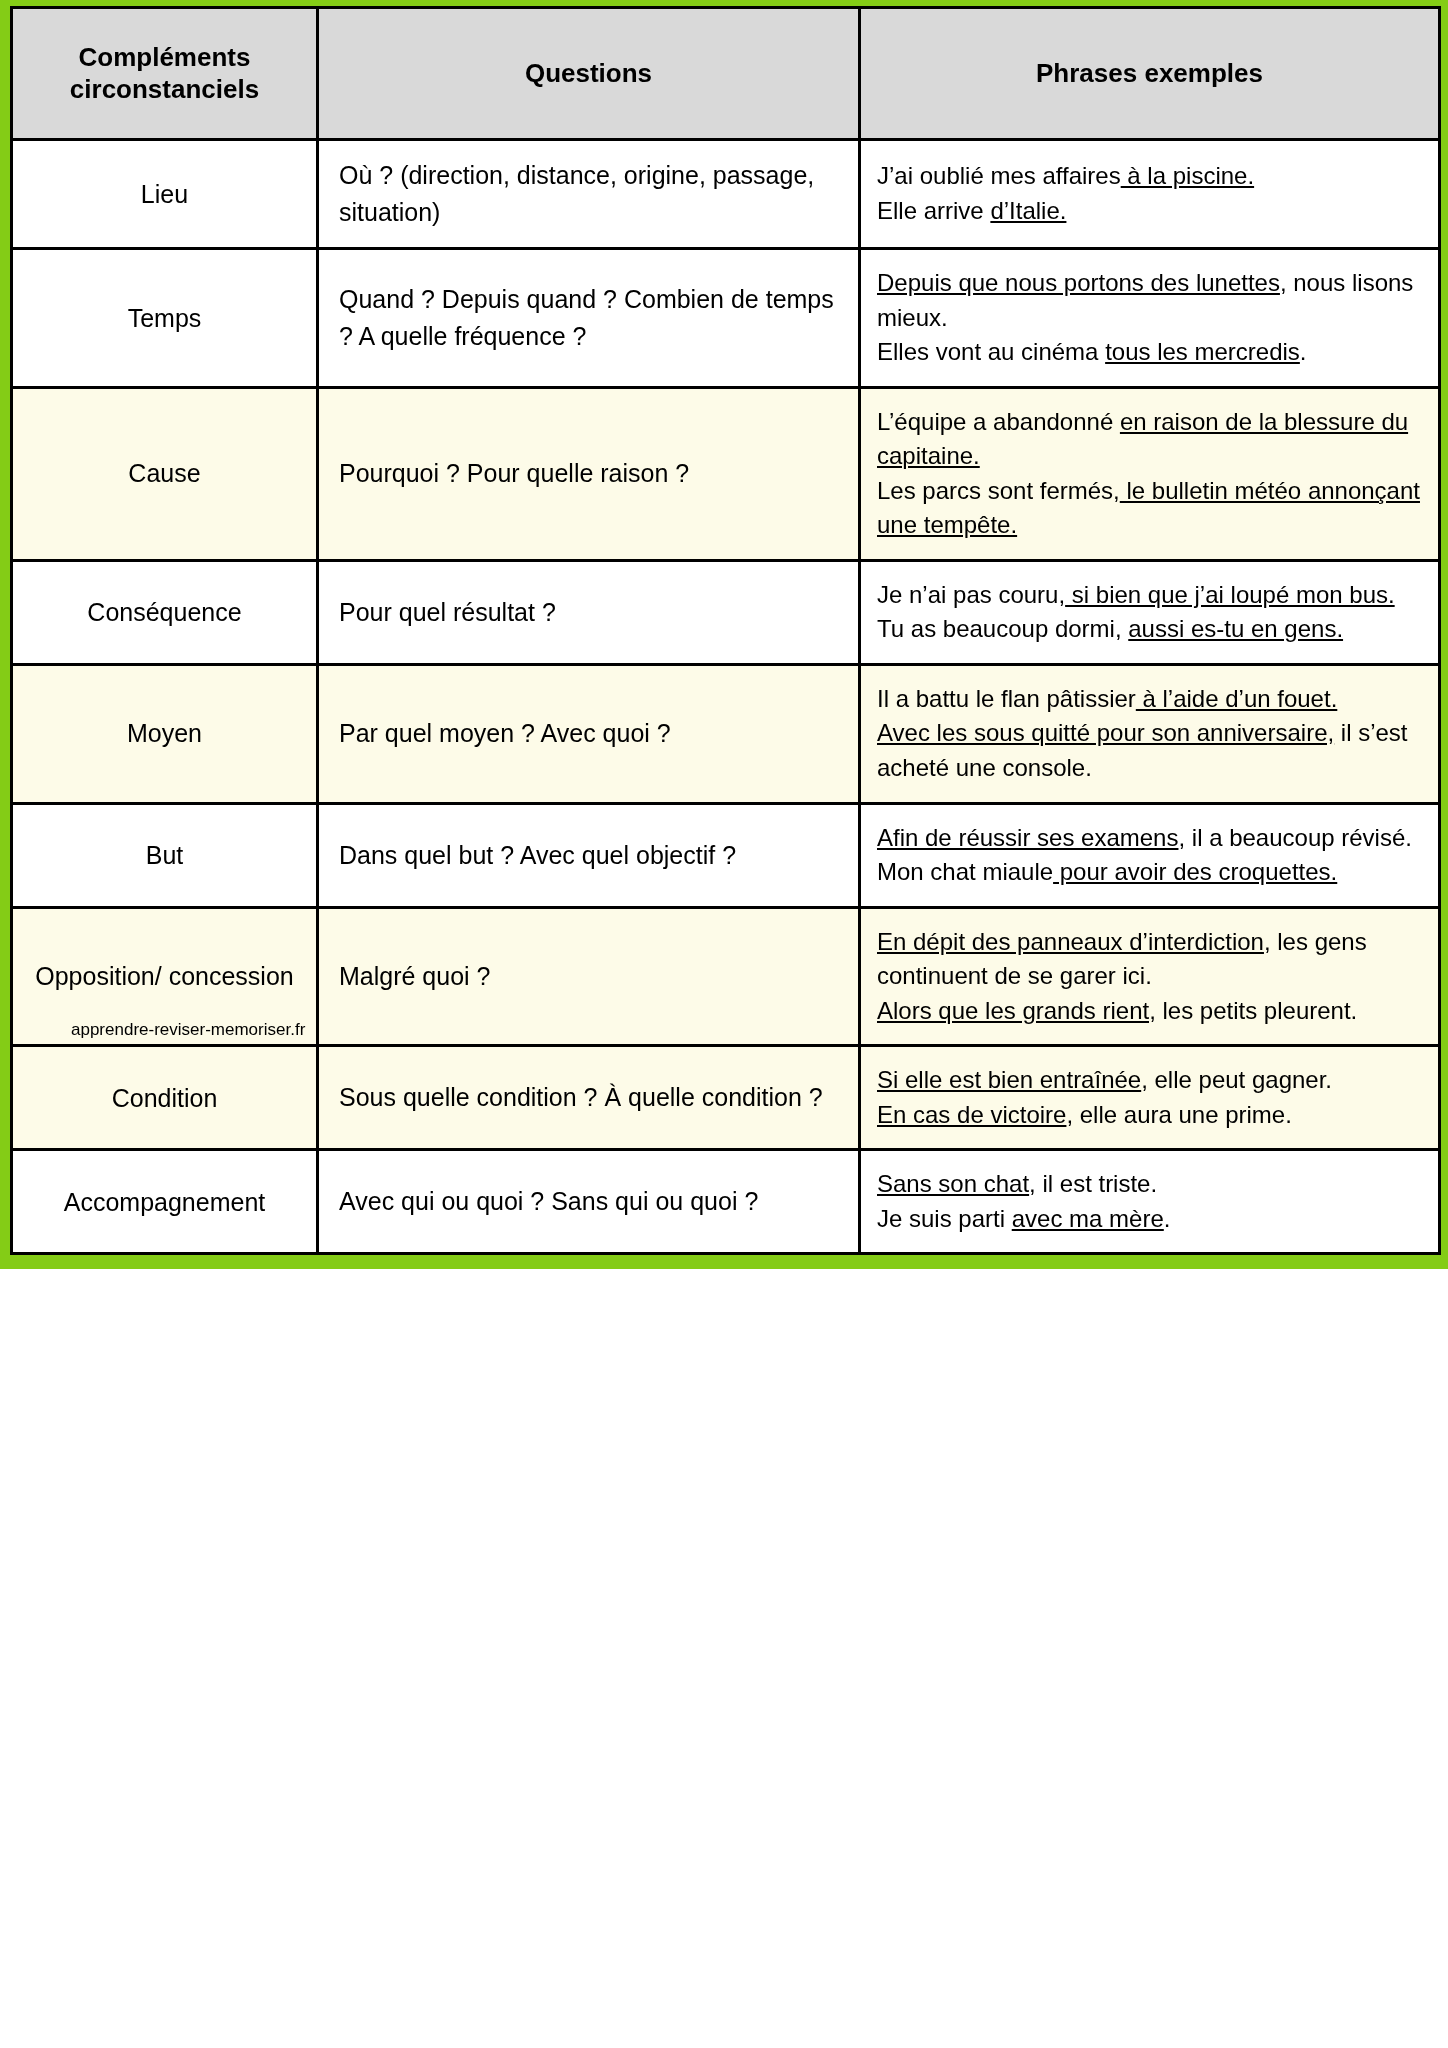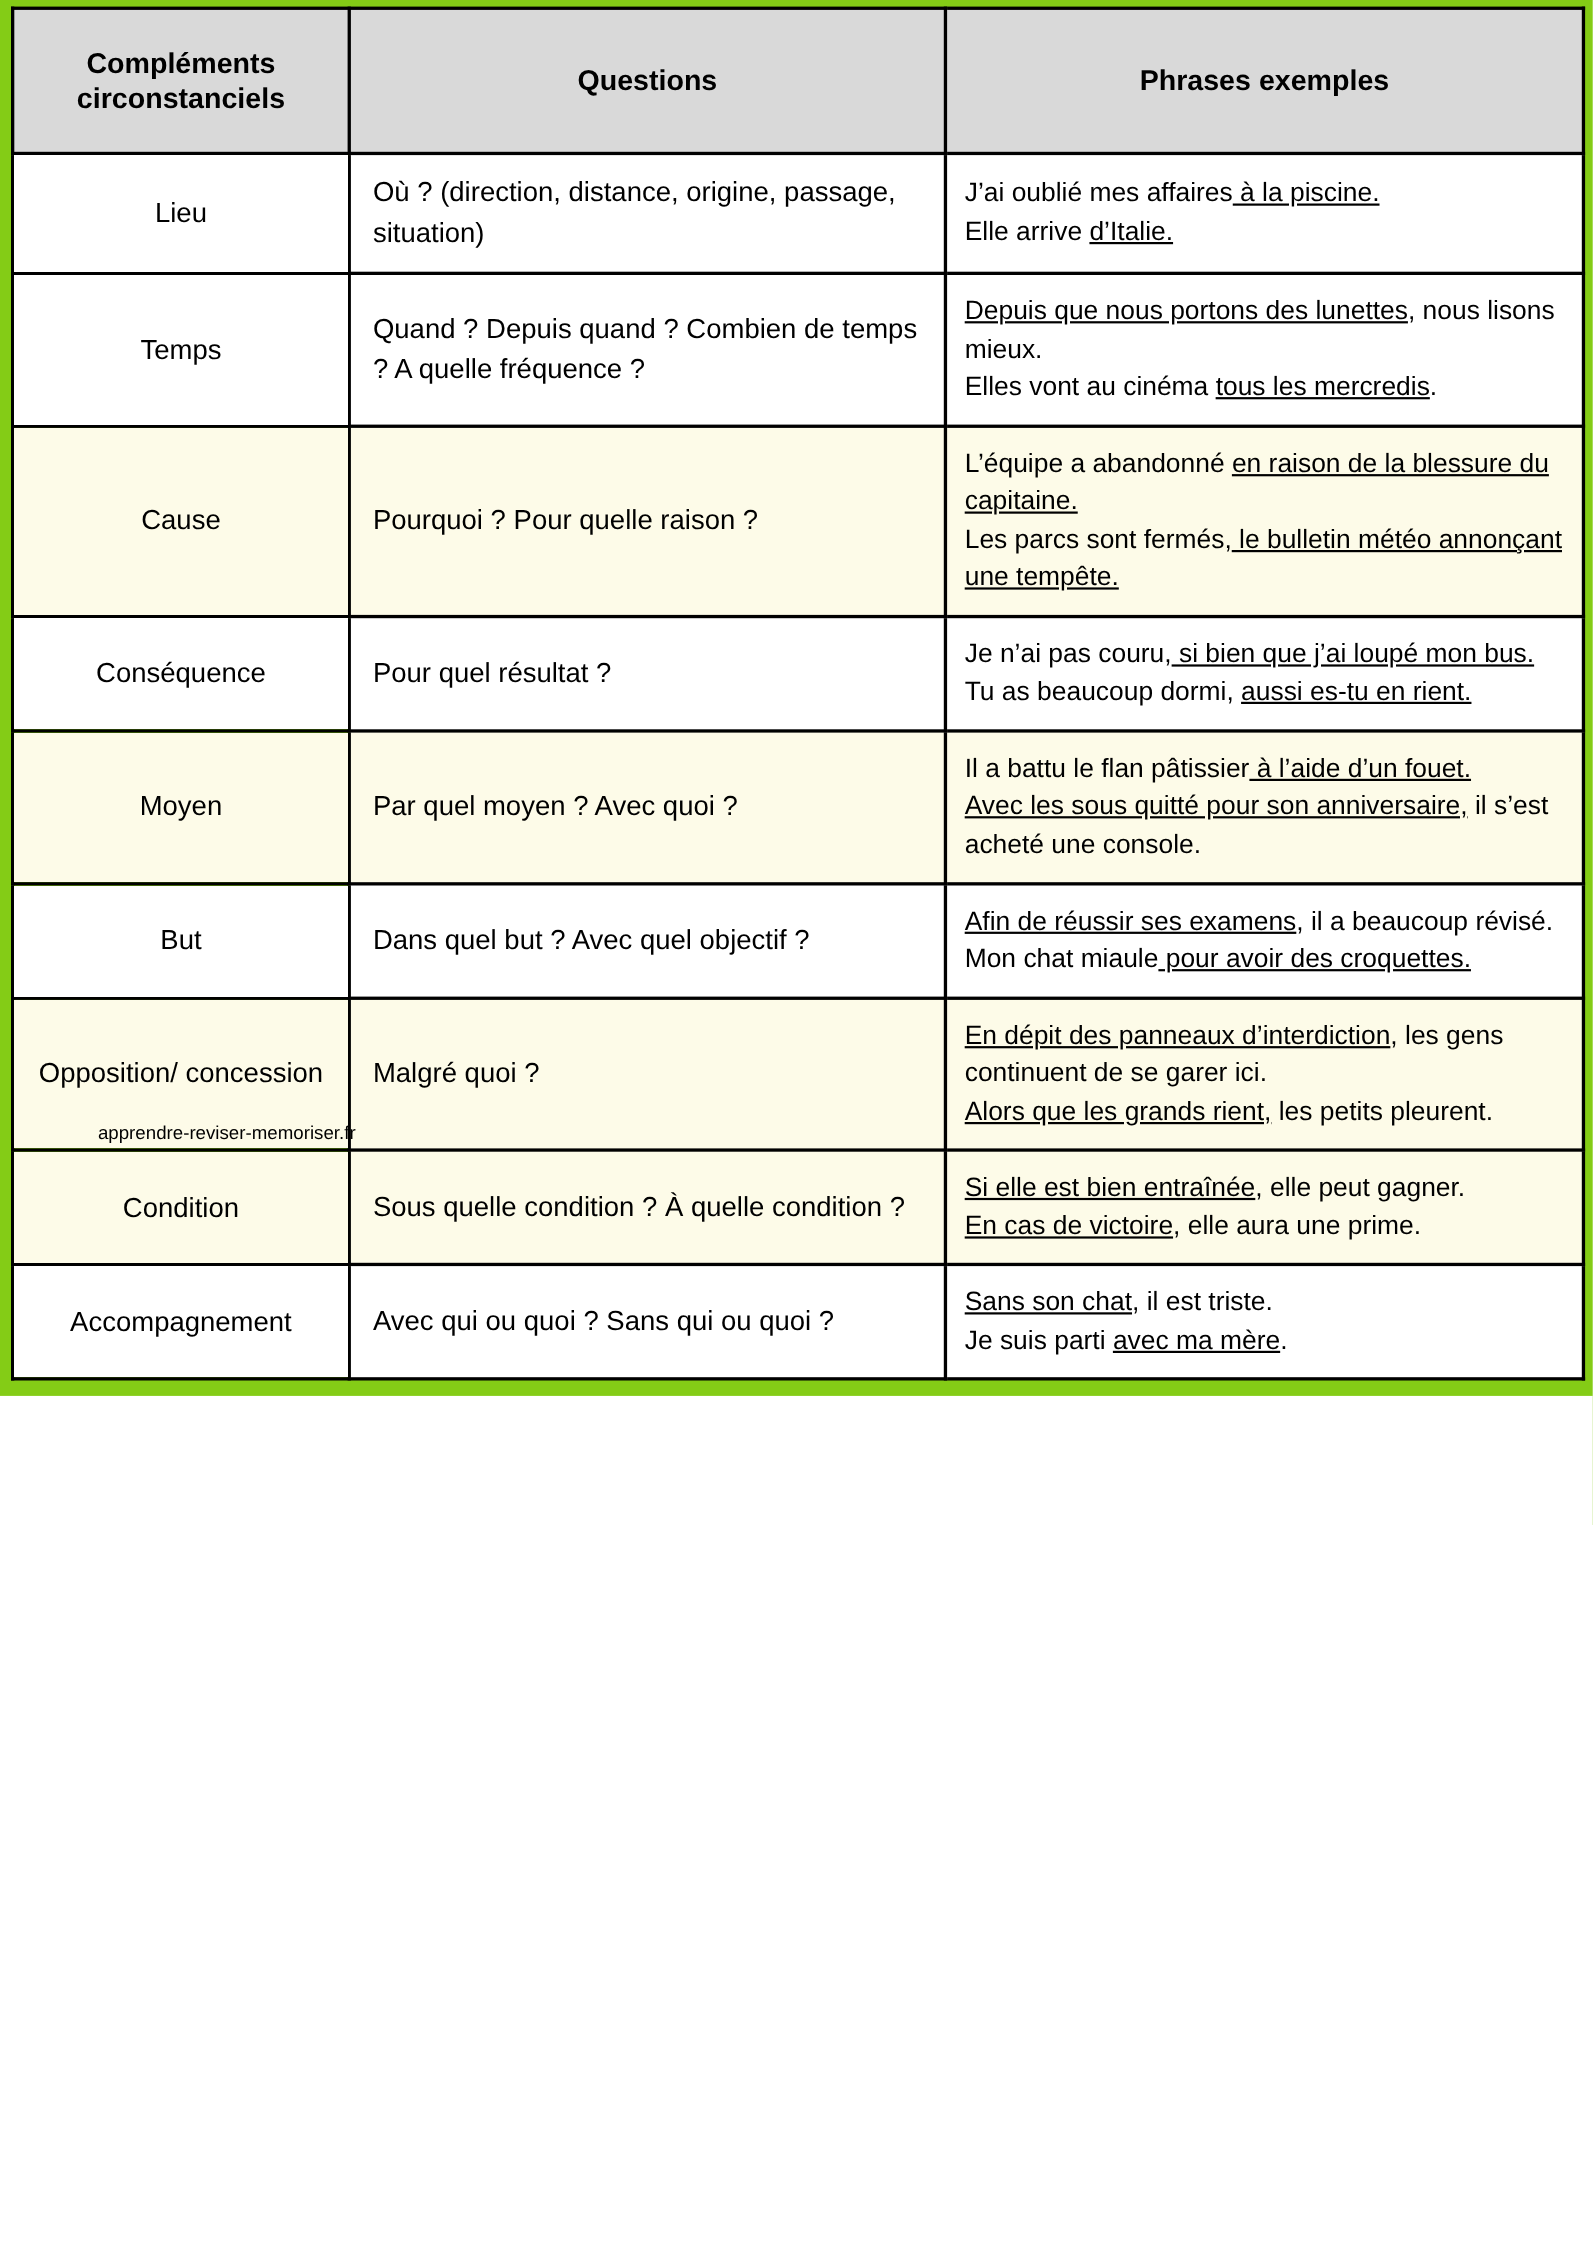--- a/index.html
+++ b/index.html
@@ -81,21 +81,20 @@
     display: block;
     position: absolute;
     left: 58px;
     bottom: 6px;
     white-space: nowrap;
     font-size: 17px;
     line-height: 1;
     color: #000000;
     text-align: left;
     pointer-events: none;
-    margin-left: 18px;
   }
 </style>
 </head>
 <body>
 
 <div class="sheet">
   <table class="cc-table">
     <colgroup>
       <col class="col-type">
       <col class="col-quest">
@@ -131,21 +130,21 @@
           <td class="c-ex">
             <span class="ex-line"><span>L’équipe a abandonné </span><u class="u">en raison de la blessure du capitaine.</u></span>
             <span class="ex-line"><span>Les parcs sont fermés,</span><u class="u"> le bulletin météo annonçant une tempête.</u></span>
           </td>
         </tr>
         <tr class="row-white">
           <td class="c-type"><span>Conséquence</span></td>
           <td class="c-quest"><span>Pour quel résultat ?</span></td>
           <td class="c-ex">
             <span class="ex-line"><span>Je n’ai pas couru,</span><u class="u"> si bien que j’ai loupé mon bus. </u></span>
-            <span class="ex-line"><span>Tu as beaucoup dormi, </span><u class="u">aussi es-tu en rient.</u></span>
+            <span class="ex-line"><span>Tu as beaucoup dormi, </span><u class="u">aussi es-tu en gens.</u></span>
           </td>
         </tr>
         <tr class="row-cream">
           <td class="c-type"><span>Moyen</span></td>
           <td class="c-quest"><span>Par quel moyen ? Avec quoi ?</span></td>
           <td class="c-ex">
             <span class="ex-line"><span>Il a battu le flan pâtissier</span><u class="u"> à l’aide d’un fouet.</u></span>
             <span class="ex-line"><u class="u">Avec les sous quitté pour son anniversaire,</u><span> il s’est acheté une console.</span></span>
           </td>
         </tr>

